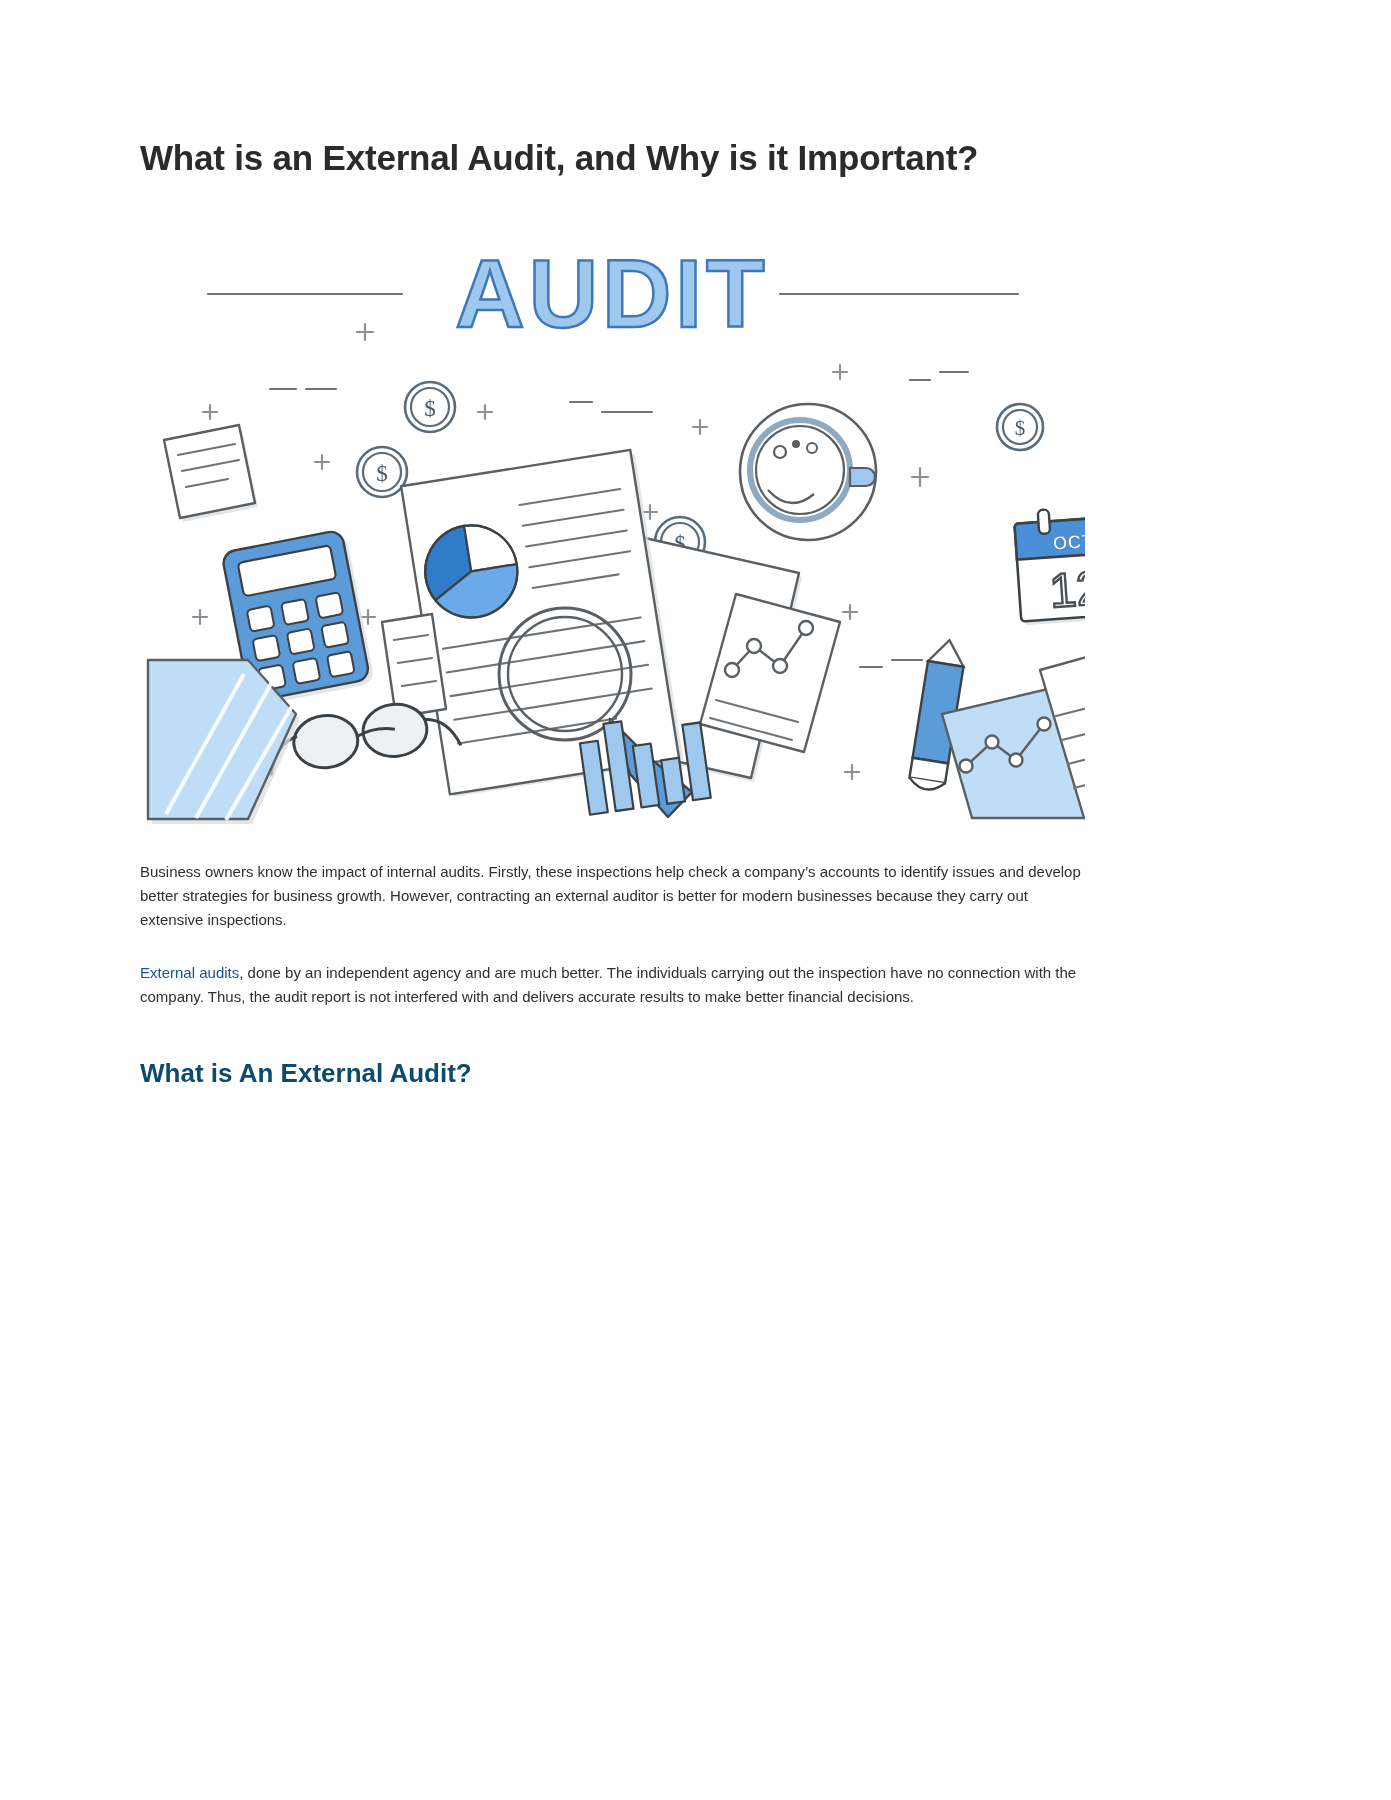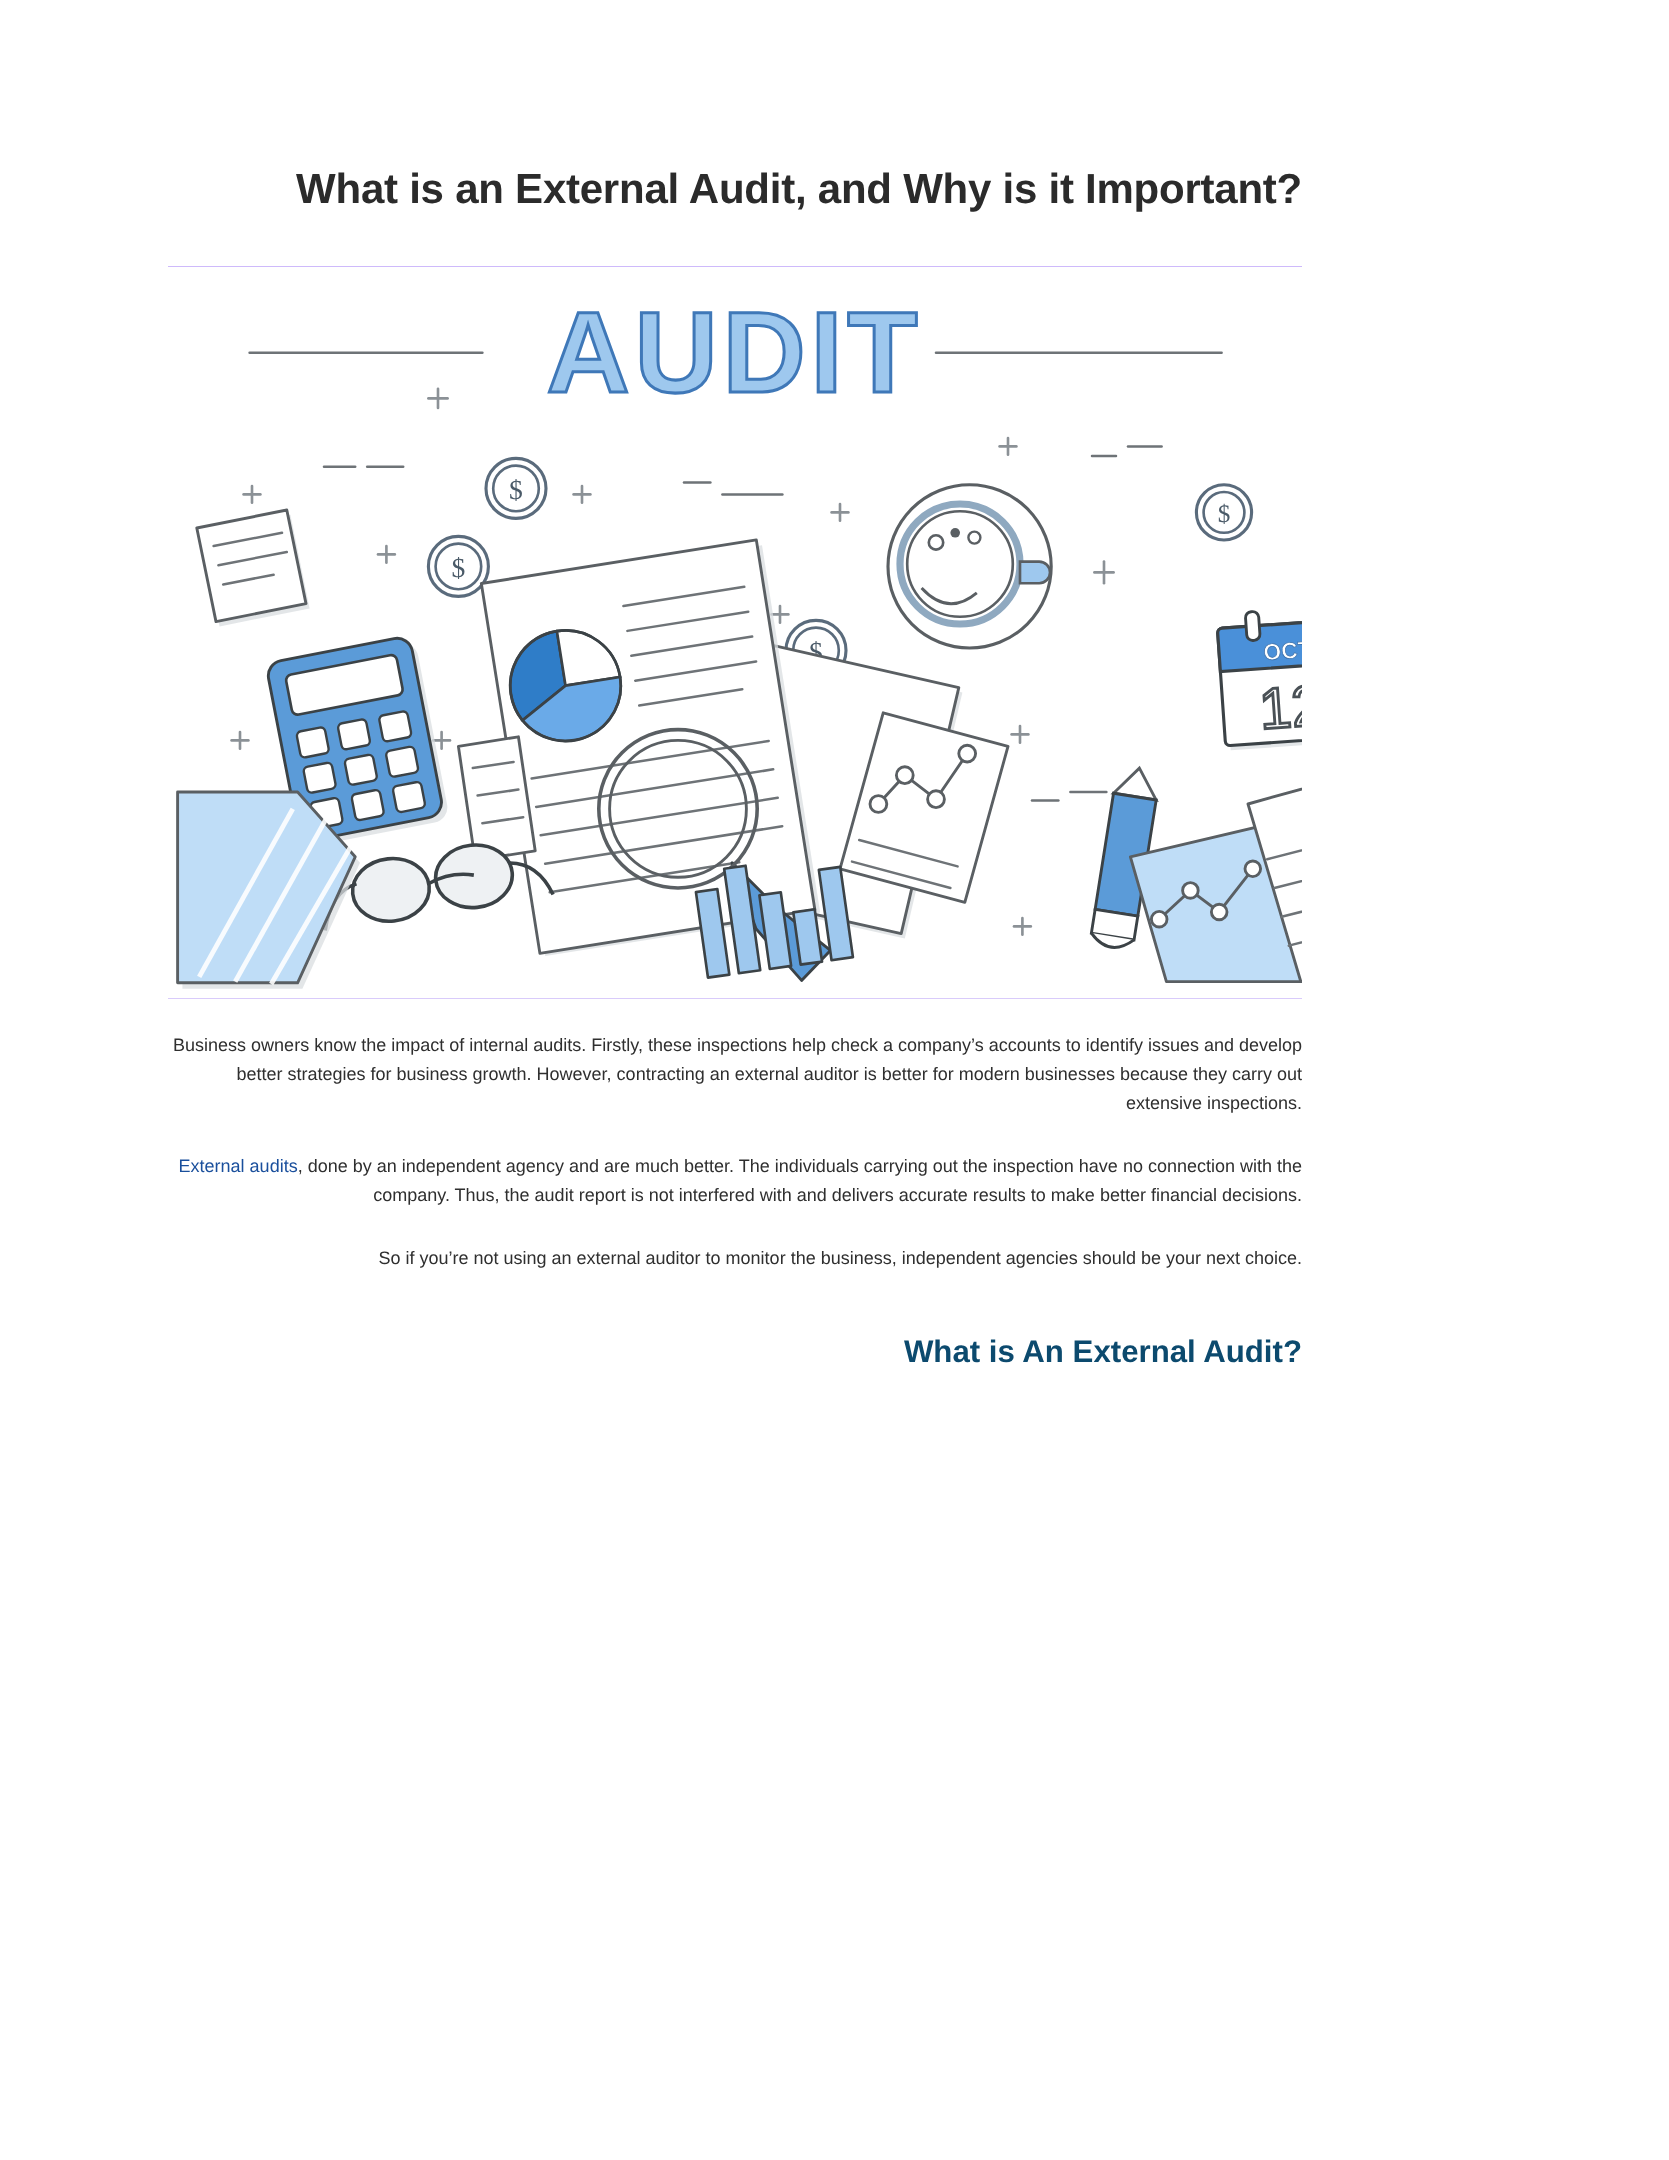--- a/index.html
+++ b/index.html
@@ -12,21 +12,20 @@
     height: 1800px;
     font-family: "Liberation Sans", sans-serif;
     color: #202124;
     position: relative;
     overflow: hidden;
   }
   .page {
     position: absolute;
     inset: 0;
     background: #ffffff;
-    text-align: right;
   }
   .content {
     position: absolute;
     left: 140px;
     top: 0;
     width: 945px;
   }
   h1.doc-title {
     font-size: 35px;
     line-height: 1.45;
@@ -339,20 +338,19 @@
         </g>
       </svg>
     </div>
 
     <div class="para-wrap">
 
       <p class="body-text">Business owners know the impact of internal audits. Firstly, these inspections help check a company’s accounts to identify issues and develop better strategies for business growth. However, contracting an external auditor is better for modern businesses because they carry out extensive inspections.</p>
 
       <p class="body-text"><a class="inline-link" href="#">External audits</a><span>, done by an independent agency and are much better. The individuals carrying out the inspection have no connection with the company. Thus, the audit report is not interfered with and delivers accurate results to make better financial decisions.</span></p>
 
-      <p class="body-text">So if you’re not using an external auditor to monitor the business, independent agencies should be your next choice.</p>
 
       <h2 class="section-title">What is An External Audit?</h2>
 
 
     </div>
   </div>
 </div>
 
 </body></html>

